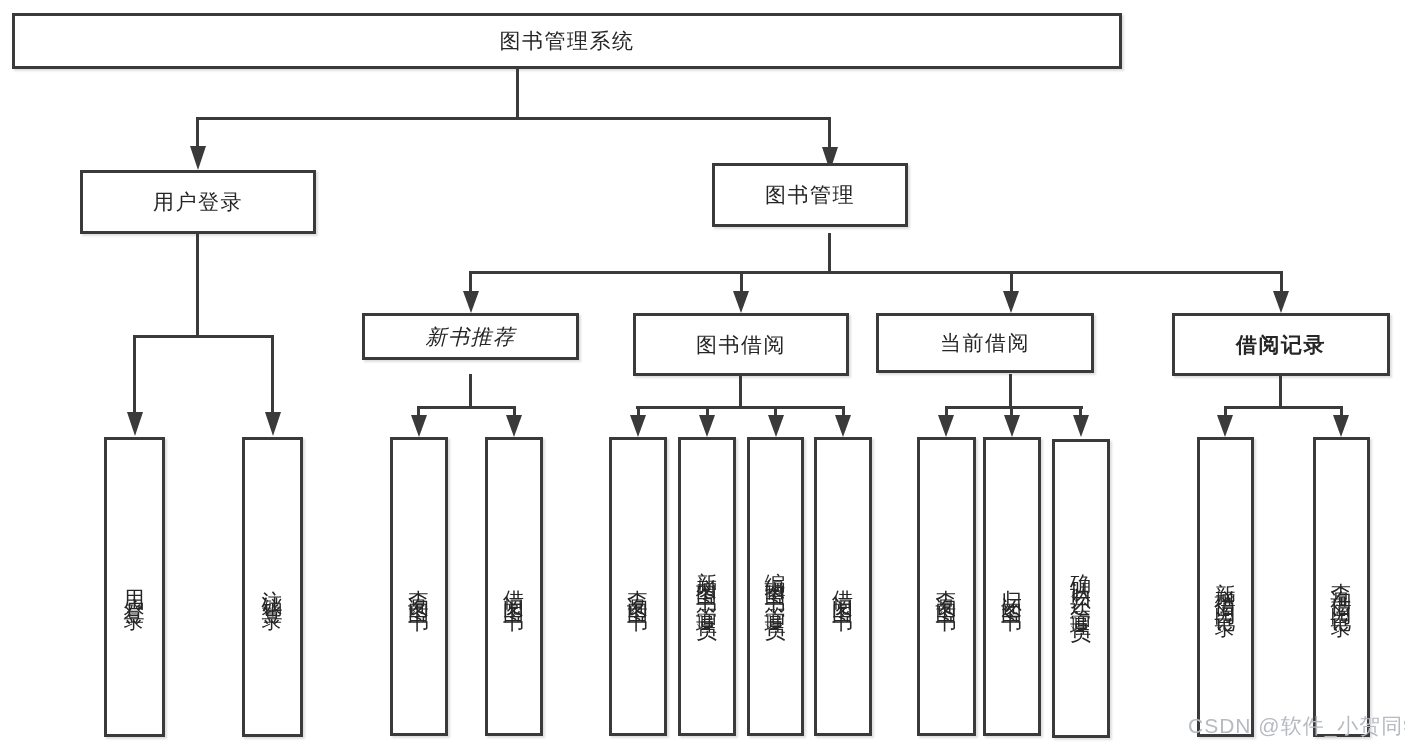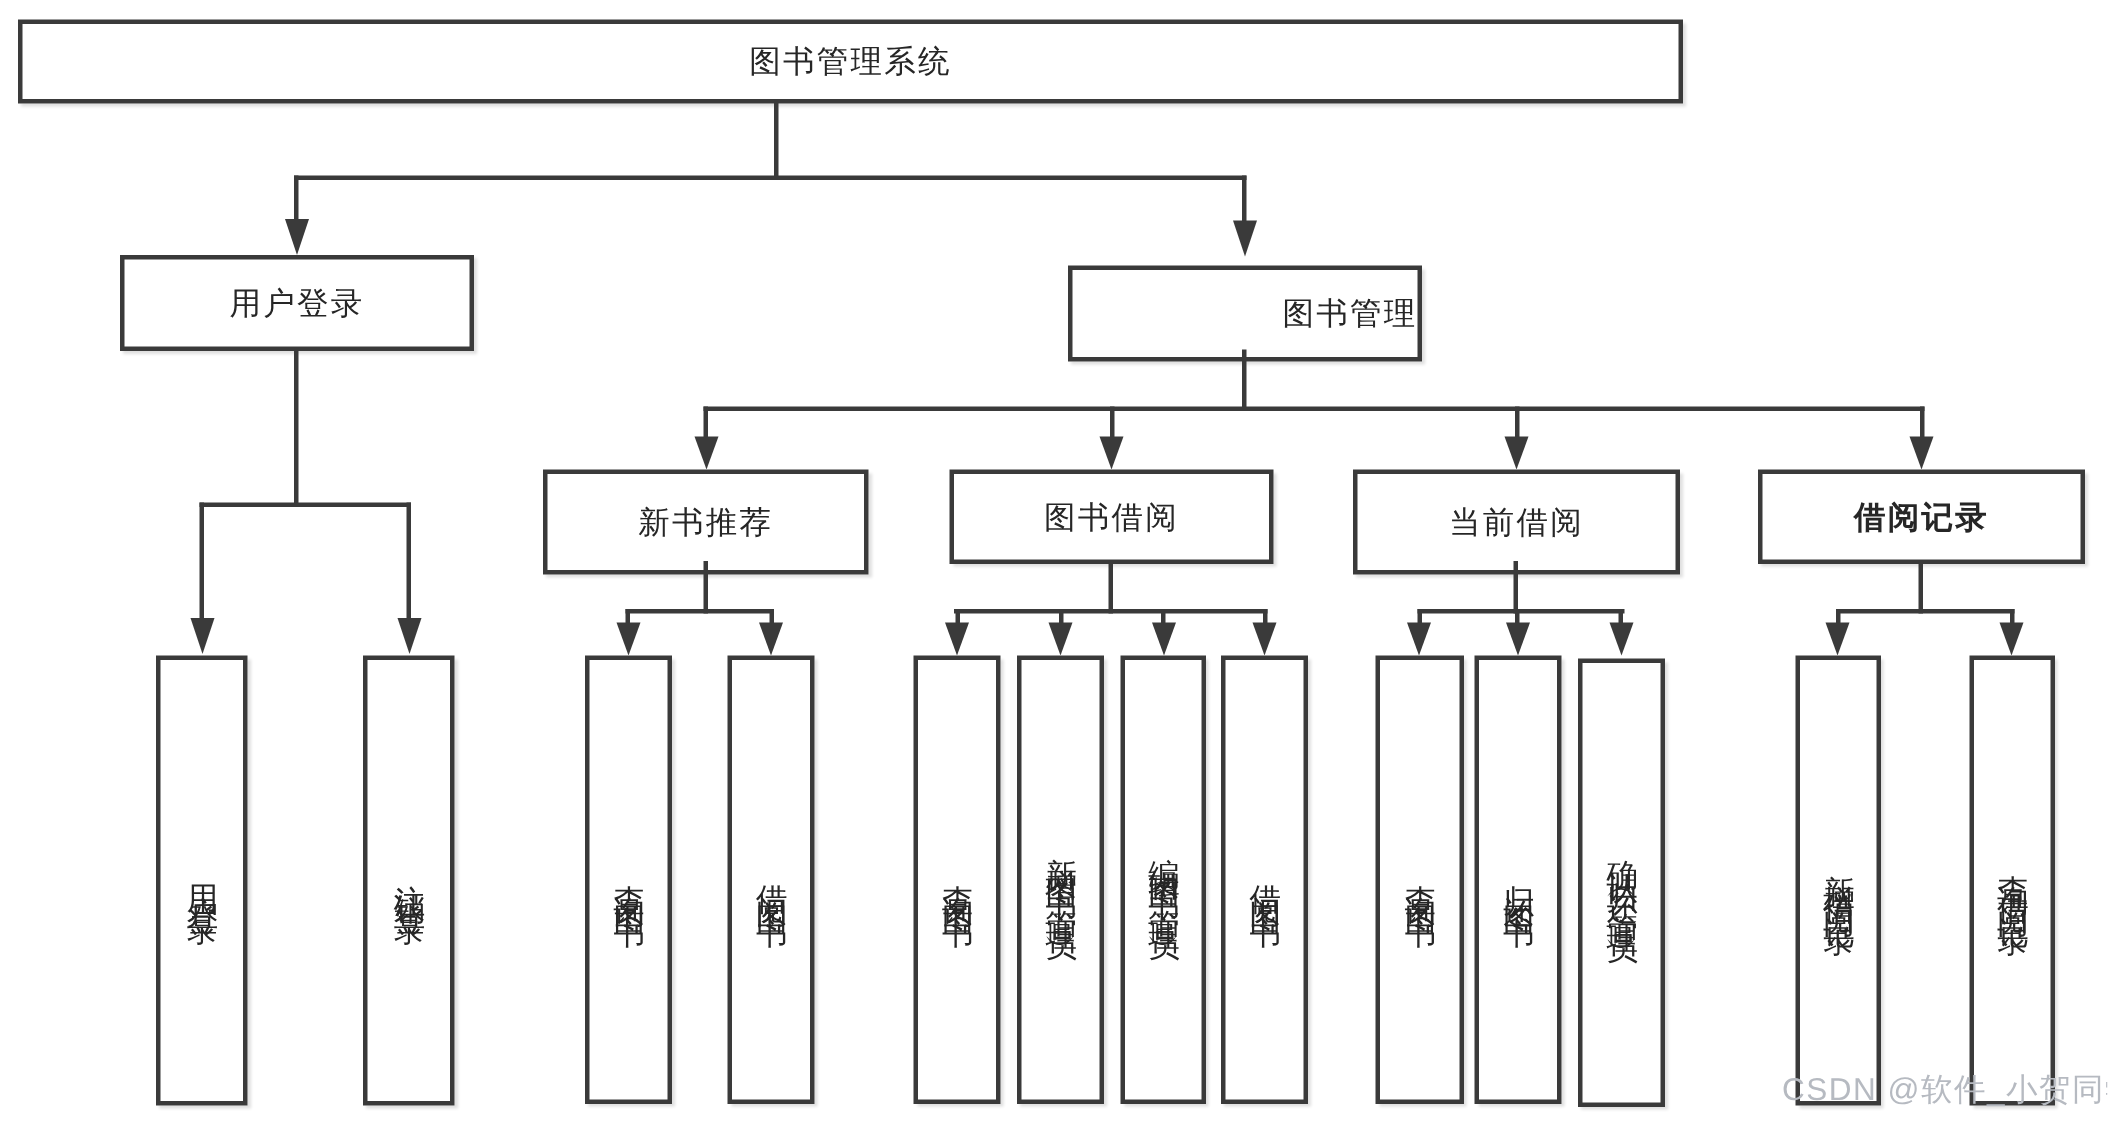--- a/index.html
+++ b/index.html
@@ -41,21 +41,21 @@
   <div class="line" style="left:516px;top:68px;width:3px;height:52px;"></div>
   <div class="line" style="left:196px;top:117px;width:635px;height:3px;"></div>
   <div class="line" style="left:196px;top:117px;width:3px;height:32px;"></div>
   <div class="arrow tall" style="left:190px;top:146px;"></div>
   <div class="line" style="left:828px;top:117px;width:3px;height:32px;"></div>
   <div class="arrow tall" style="left:822px;top:147px;"></div>
 
   <div class="box" style="left:80px;top:170px;width:236px;height:64px;">
     <span class="hlabel">用户登录</span>
   </div>
-  <div class="box" style="left:712px;top:177px;width:236px;height:64px;justify-content:flex-end;">
+  <div class="box" style="left:712px;top:163px;width:196px;height:64px;">
     <span class="hlabel">图书管理</span>
   </div>
 
   <div class="line" style="left:196px;top:232px;width:3px;height:106px;"></div>
   <div class="line" style="left:133px;top:335px;width:141px;height:3px;"></div>
   <div class="line" style="left:133px;top:335px;width:3px;height:80px;"></div>
   <div class="arrow tall" style="left:127px;top:412px;"></div>
   <div class="line" style="left:271px;top:335px;width:3px;height:80px;"></div>
   <div class="arrow tall" style="left:265px;top:412px;"></div>
 
@@ -63,27 +63,27 @@
   <div class="line" style="left:469px;top:271px;width:814px;height:3px;"></div>
   <div class="line" style="left:469px;top:271px;width:3px;height:22px;"></div>
   <div class="arrow" style="left:463px;top:291px;"></div>
   <div class="line" style="left:740px;top:271px;width:3px;height:22px;"></div>
   <div class="arrow" style="left:733px;top:291px;"></div>
   <div class="line" style="left:1010px;top:271px;width:3px;height:22px;"></div>
   <div class="arrow" style="left:1003px;top:291px;"></div>
   <div class="line" style="left:1280px;top:271px;width:3px;height:22px;"></div>
   <div class="arrow" style="left:1273px;top:291px;"></div>
 
-  <div class="box" style="left:362px;top:313px;width:217px;height:70px;">
+  <div class="box" style="left:362px;top:313px;width:217px;height:47px;font-style:italic;">
     <span class="hlabel">新书推荐</span>
   </div>
   <div class="box" style="left:633px;top:313px;width:216px;height:63px;">
     <span class="hlabel">图书借阅</span>
   </div>
-  <div class="box" style="left:902px;top:313px;width:218px;height:70px;">
+  <div class="box" style="left:876px;top:313px;width:218px;height:60px;">
     <span class="hlabel">当前借阅</span>
   </div>
   <div class="box" style="left:1172px;top:313px;width:218px;height:63px;font-weight:bold;">
     <span class="hlabel">借阅记录</span>
   </div>
 
   <div class="line" style="left:469px;top:374px;width:3px;height:35px;"></div>
   <div class="line" style="left:417px;top:406px;width:99px;height:3px;"></div>
   <div class="line" style="left:417px;top:406px;width:3px;height:12px;"></div>
   <div class="arrow" style="left:411px;top:415px;"></div>

